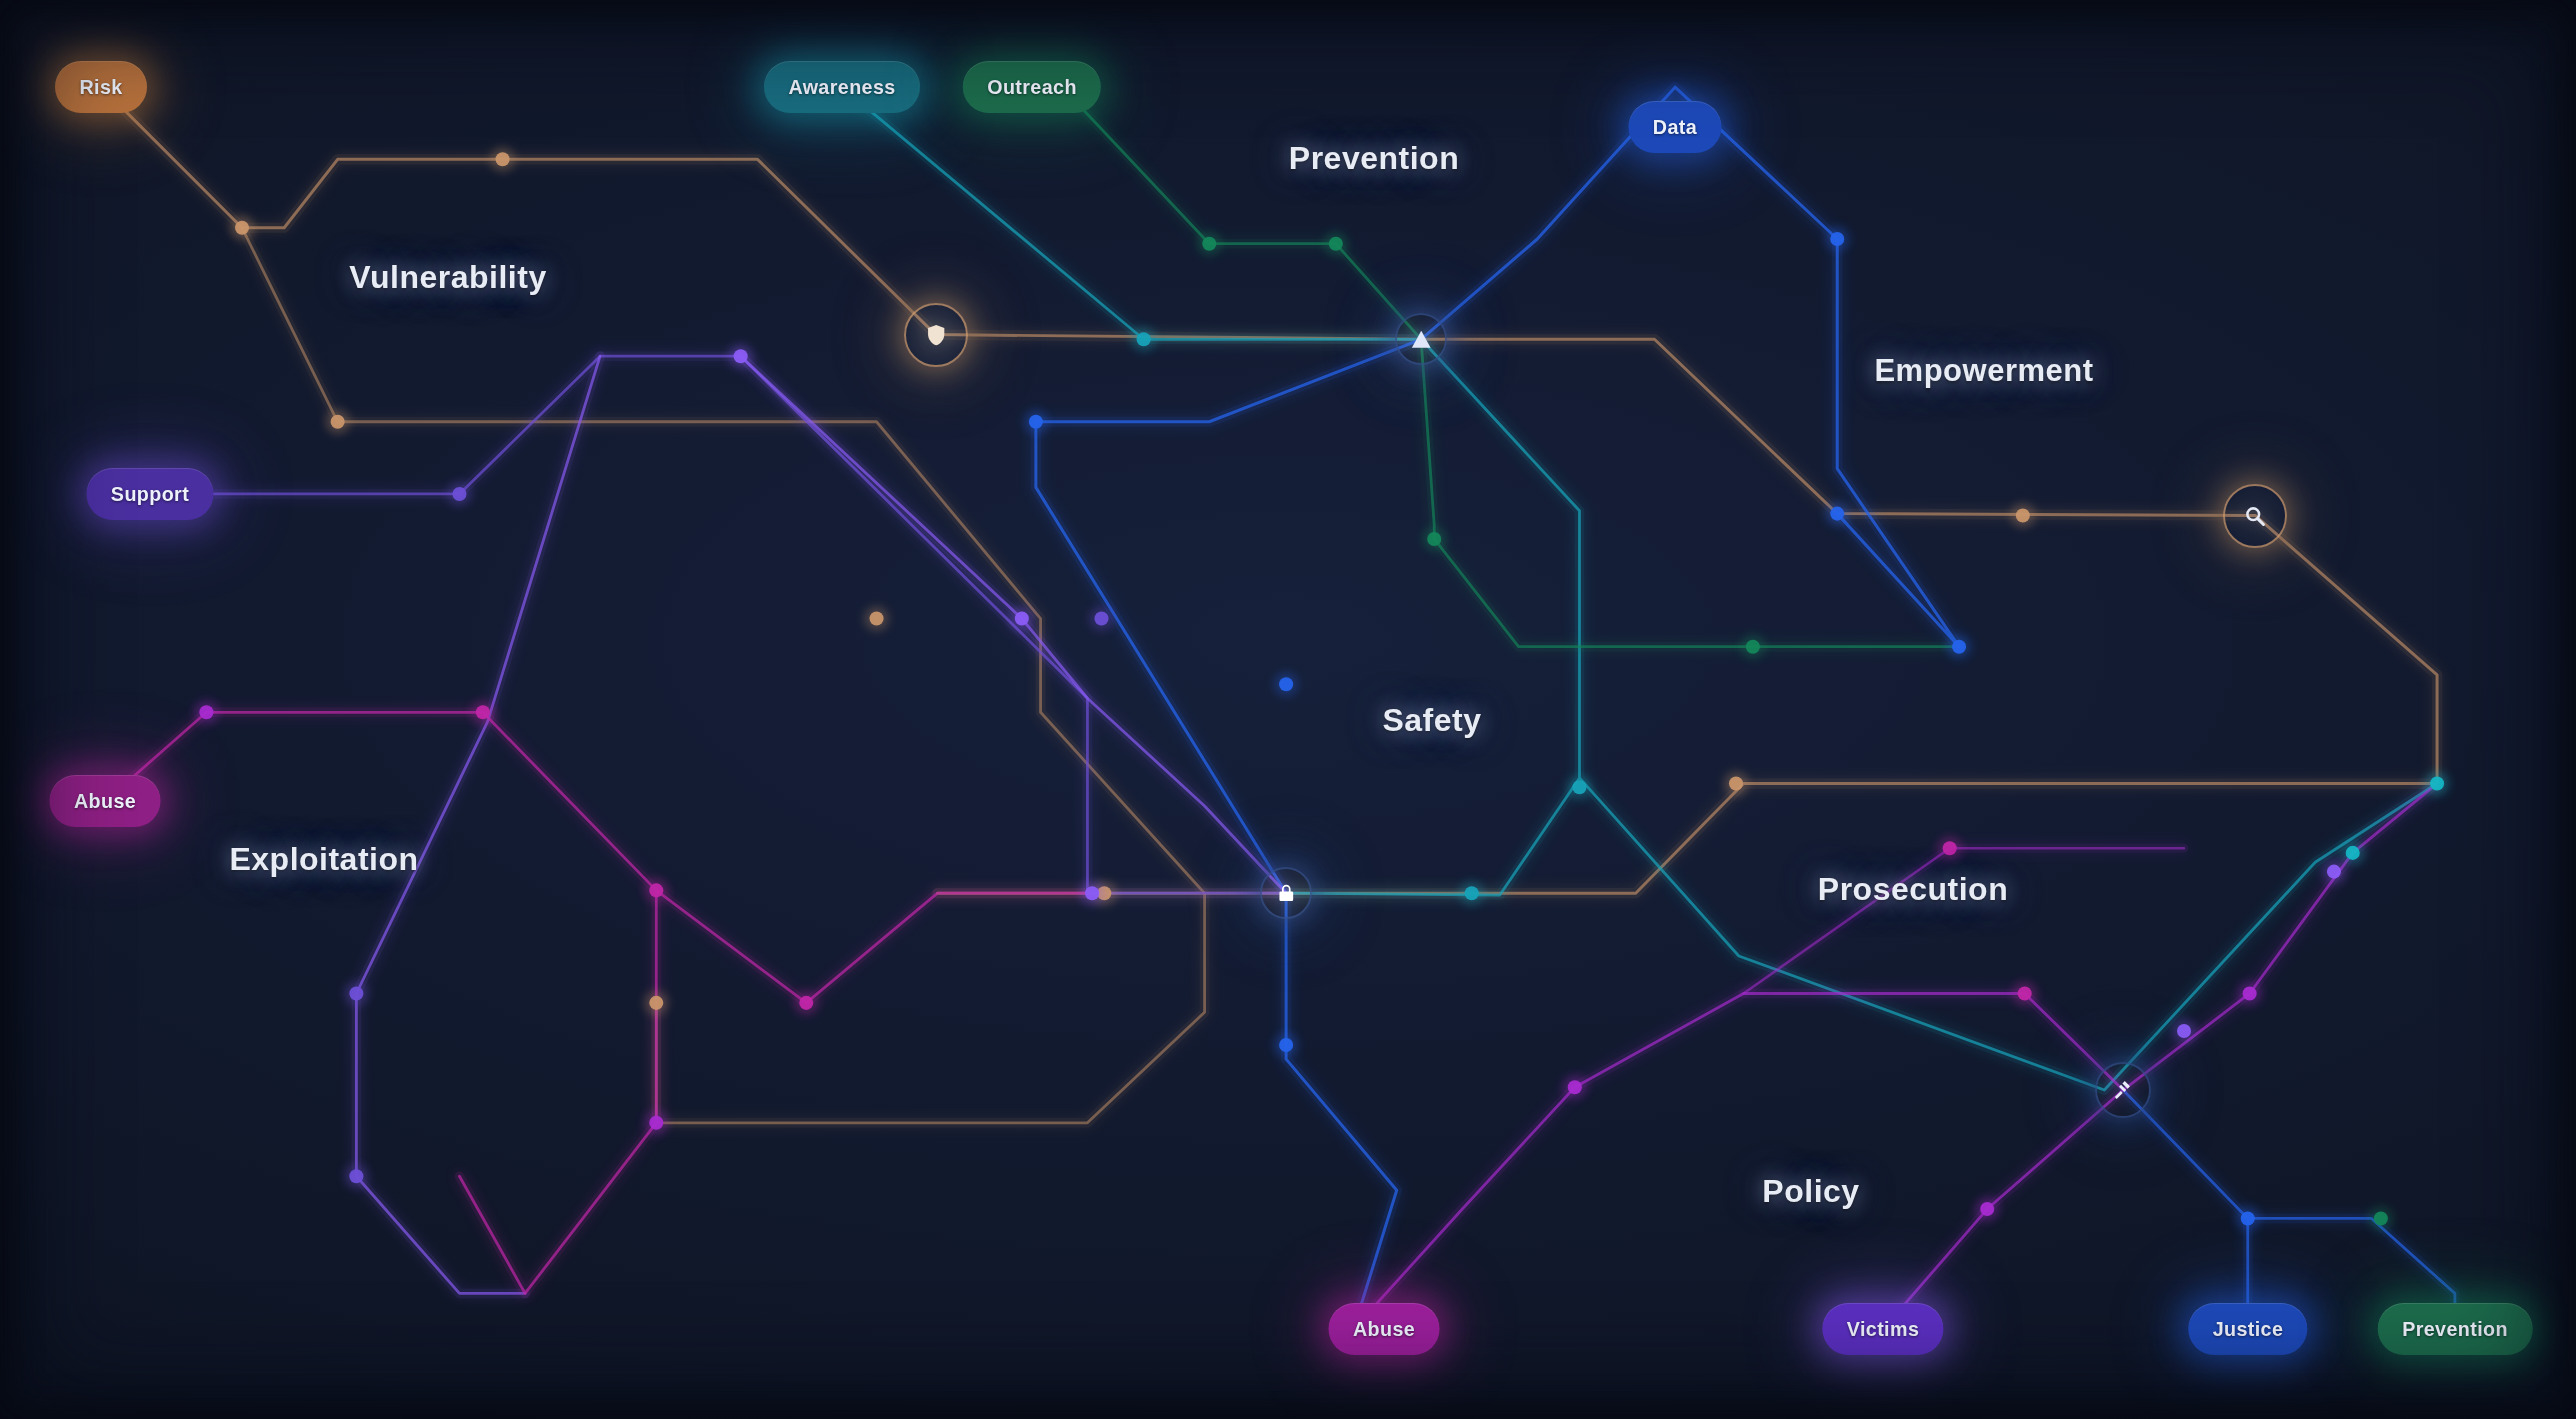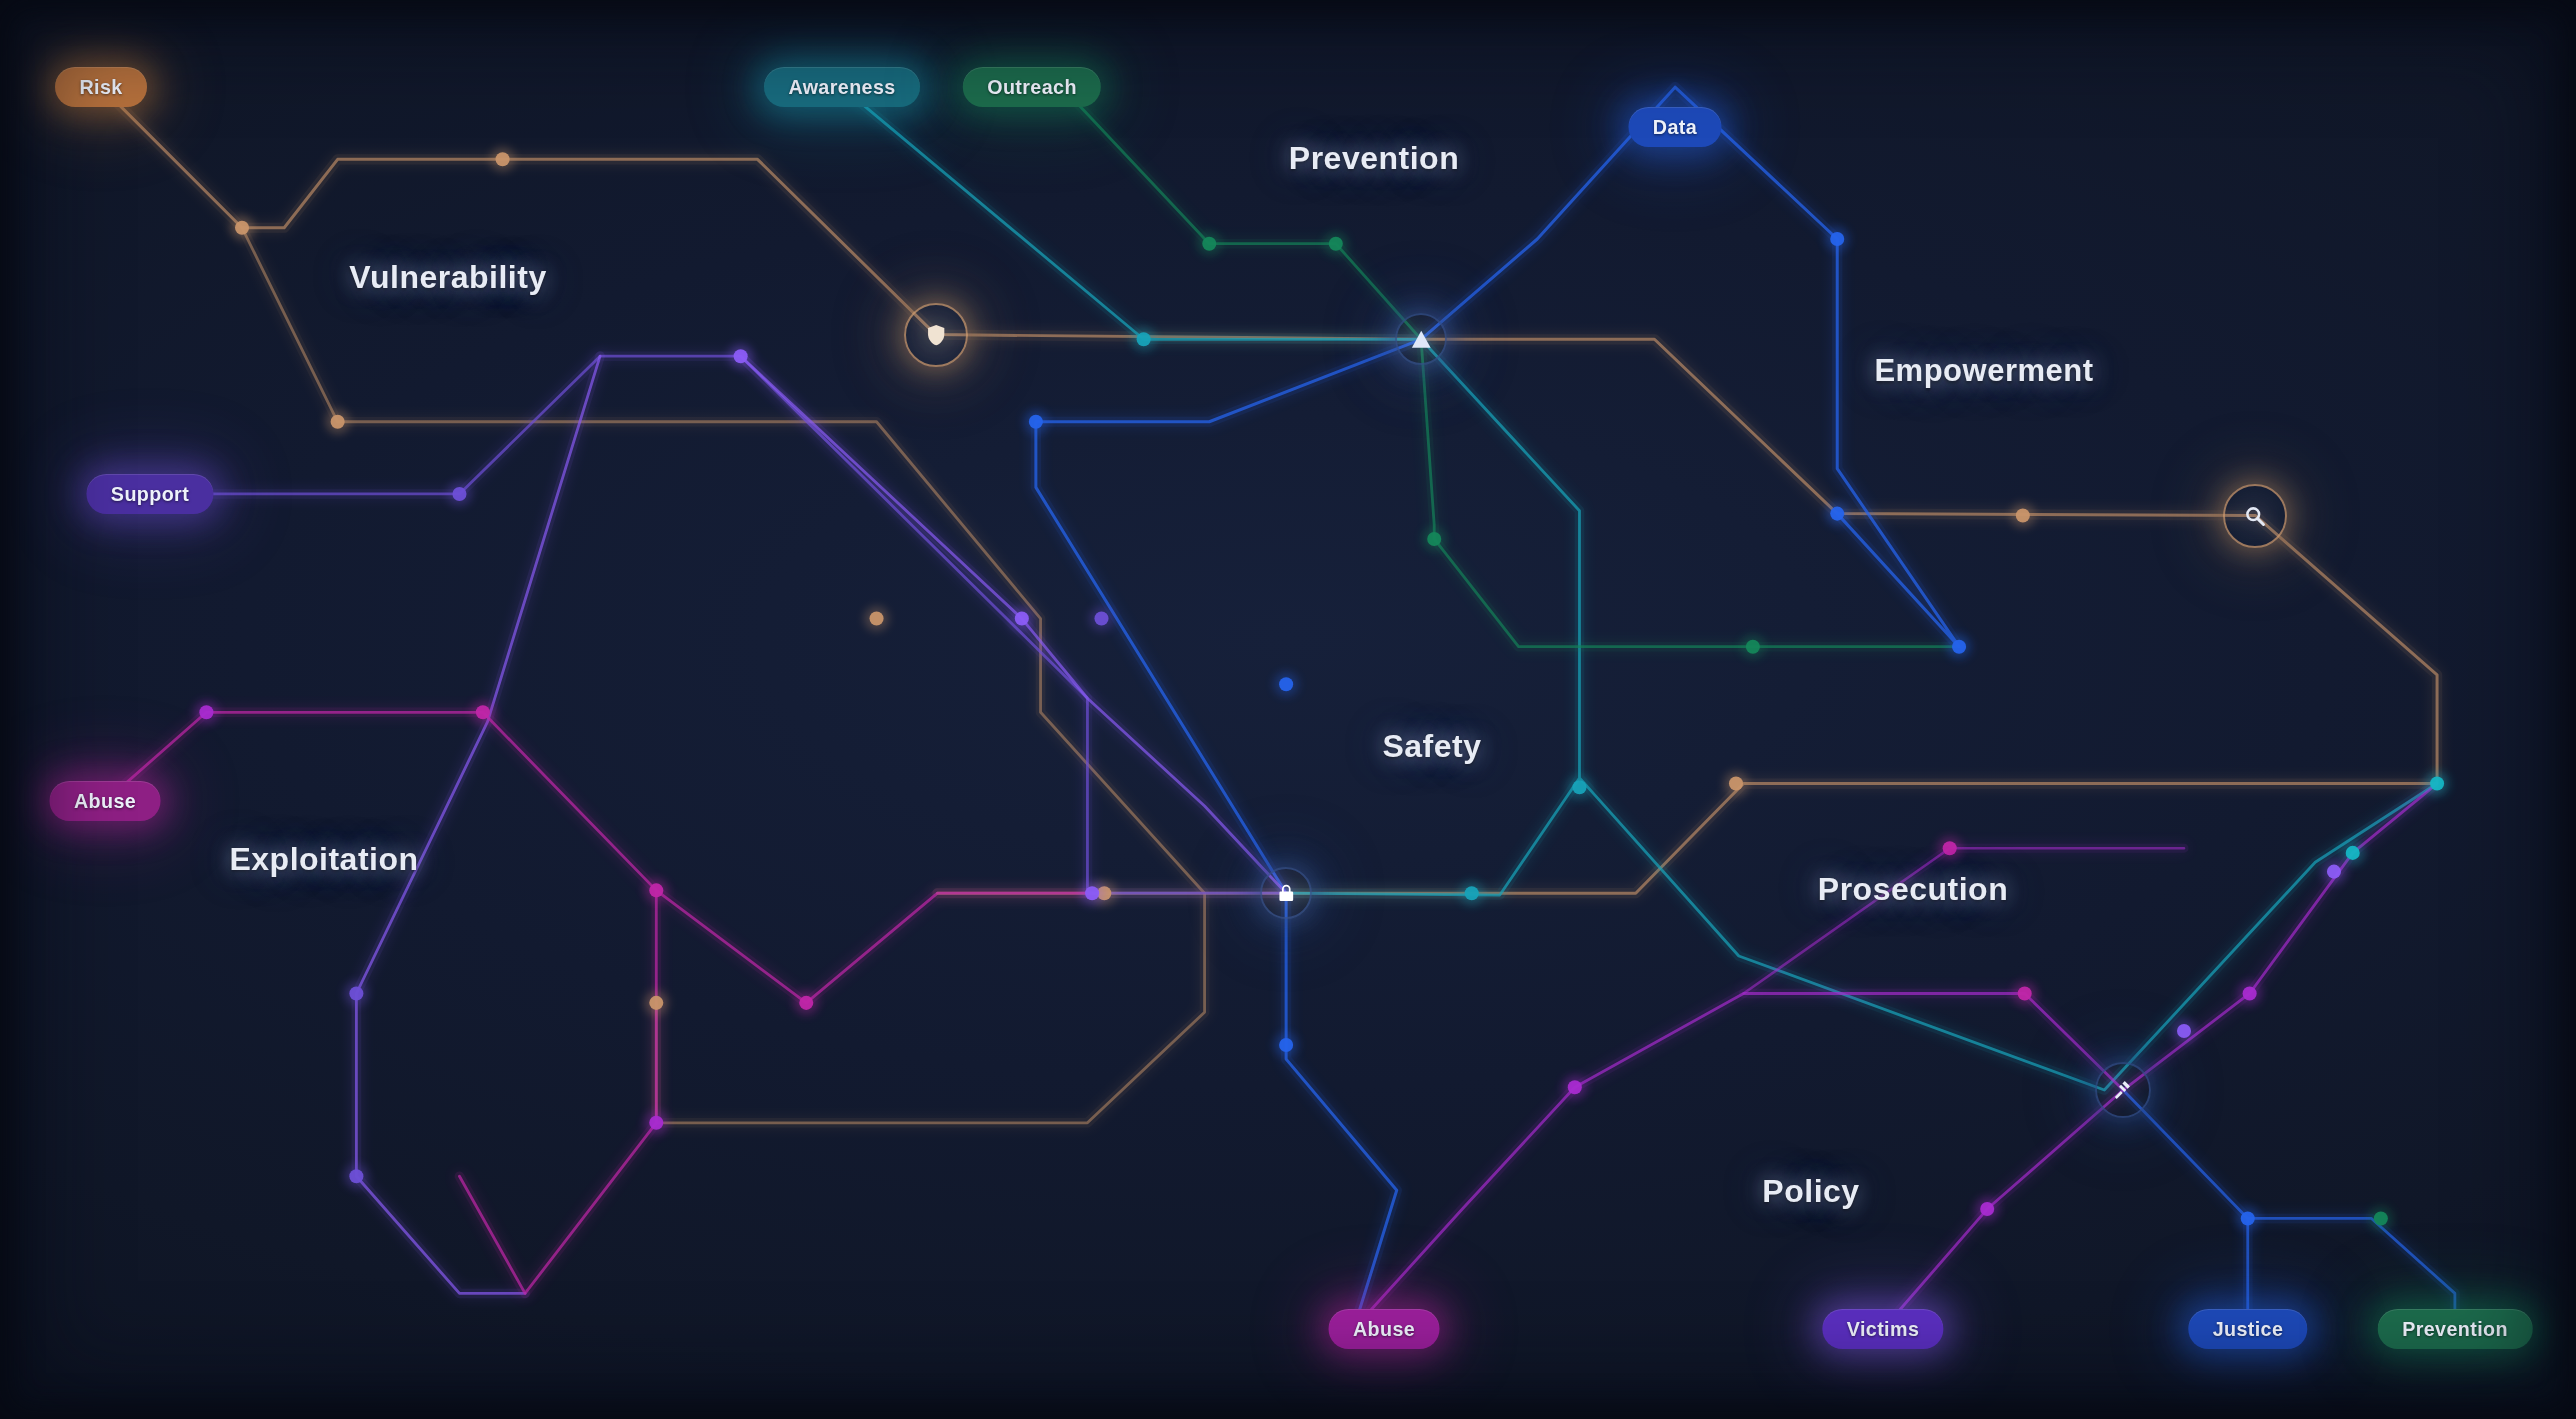--- a/index.html
+++ b/index.html
@@ -39,21 +39,21 @@
   
   .pill{
     position:absolute;
     transform:translate(-50%,-50%);
     border-radius:936px;
     display:flex;align-items:center;justify-content:center;
     font-size:19.7px;font-weight:600;letter-spacing:0.4px;
     color:#eef2fb;
     white-space:nowrap;
     padding:0 24.4px;
-    height:40px;
+    height:52px;
     z-index:30;
     text-shadow:0 0.9px 2.8px rgba(0,0,0,.55);
   }
 
   
   .hub{
     position:absolute;transform:translate(-50%,-50%);
     z-index:32;
     display:flex;align-items:center;justify-content:center;
   }
@@ -198,21 +198,21 @@
         <circle cx="2490" cy="930" r="7.5" fill="#8b5cf6" opacity="0.95"></circle>
         <circle cx="2080" cy="905" r="13" fill="#c026a8" opacity="0.3" filter="url(#dotglow)"></circle>
         <circle cx="2080" cy="905" r="7.5" fill="#c026a8" opacity="0.95"></circle>
       </g>
   </svg>
 
   <div id="regions-layer">
       <div class="region-label" style="left: 448px; top: 277px; font-size: 32px;">Vulnerability</div>
       <div class="region-label" style="left: 1374px; top: 158px; font-size: 32px;">Prevention</div>
       <div class="region-label" style="left: 1984px; top: 371px; font-size: 31px;">Empowerment</div>
-      <div class="region-label" style="left: 1432px; top: 746px; font-size: 32px; text-align: center;">Safety</div>
+      <div class="region-label" style="left: 1432px; top: 720px; font-size: 32px; text-align: center;">Safety</div>
       <div class="region-label" style="left: 324px; top: 859px; font-size: 32px;">Exploitation</div>
       <div class="region-label" style="left: 1913px; top: 889px; font-size: 32px;">Prosecution</div>
       <div class="region-label" style="left: 1811px; top: 1191px; font-size: 32px;">Policy</div>
     </div>
   <div id="terminals-layer">
       <div class="pill" style="left: 101px; top: 87px; background: rgb(181, 112, 60); box-shadow: rgba(201, 129, 63, 0.42) 0px 0px 32px 9.4px, rgba(201, 129, 63, 0.18) 0px 0px 66px 22.5px, rgba(255, 255, 255, 0.12) 0px 0.9px 0px inset;">
         <span>Risk</span>
       </div>
       <div class="pill" style="left: 842px; top: 87px; background: rgb(24, 107, 126); box-shadow: rgba(23, 162, 184, 0.42) 0px 0px 32px 9.4px, rgba(23, 162, 184, 0.18) 0px 0px 66px 22.5px, rgba(255, 255, 255, 0.12) 0px 0.9px 0px inset;">
         <span>Awareness</span>

